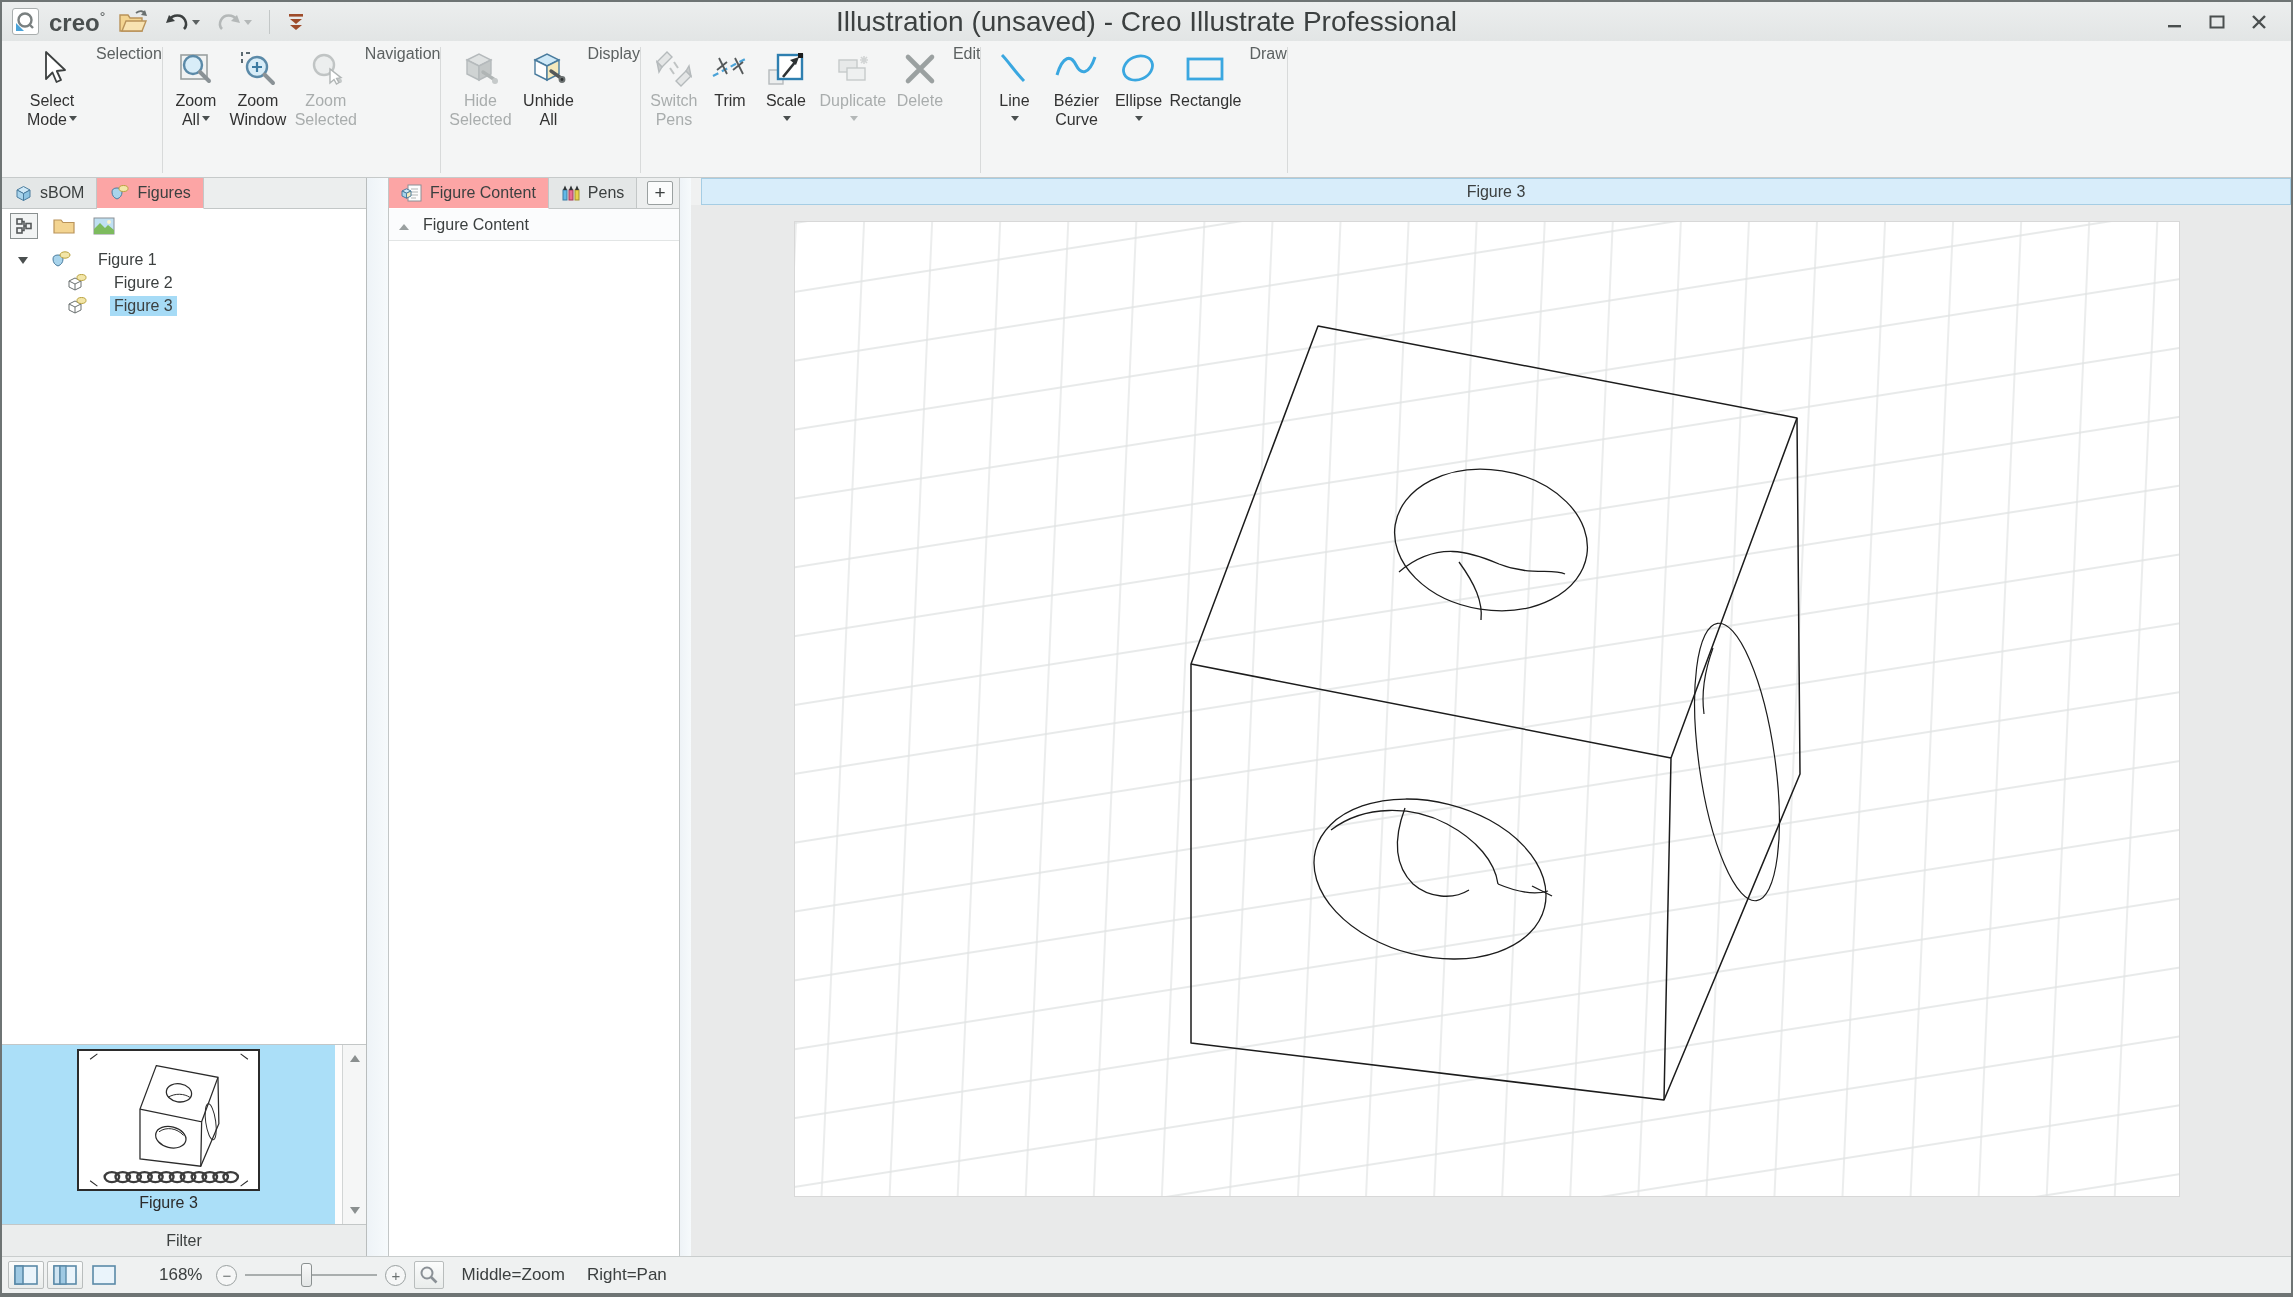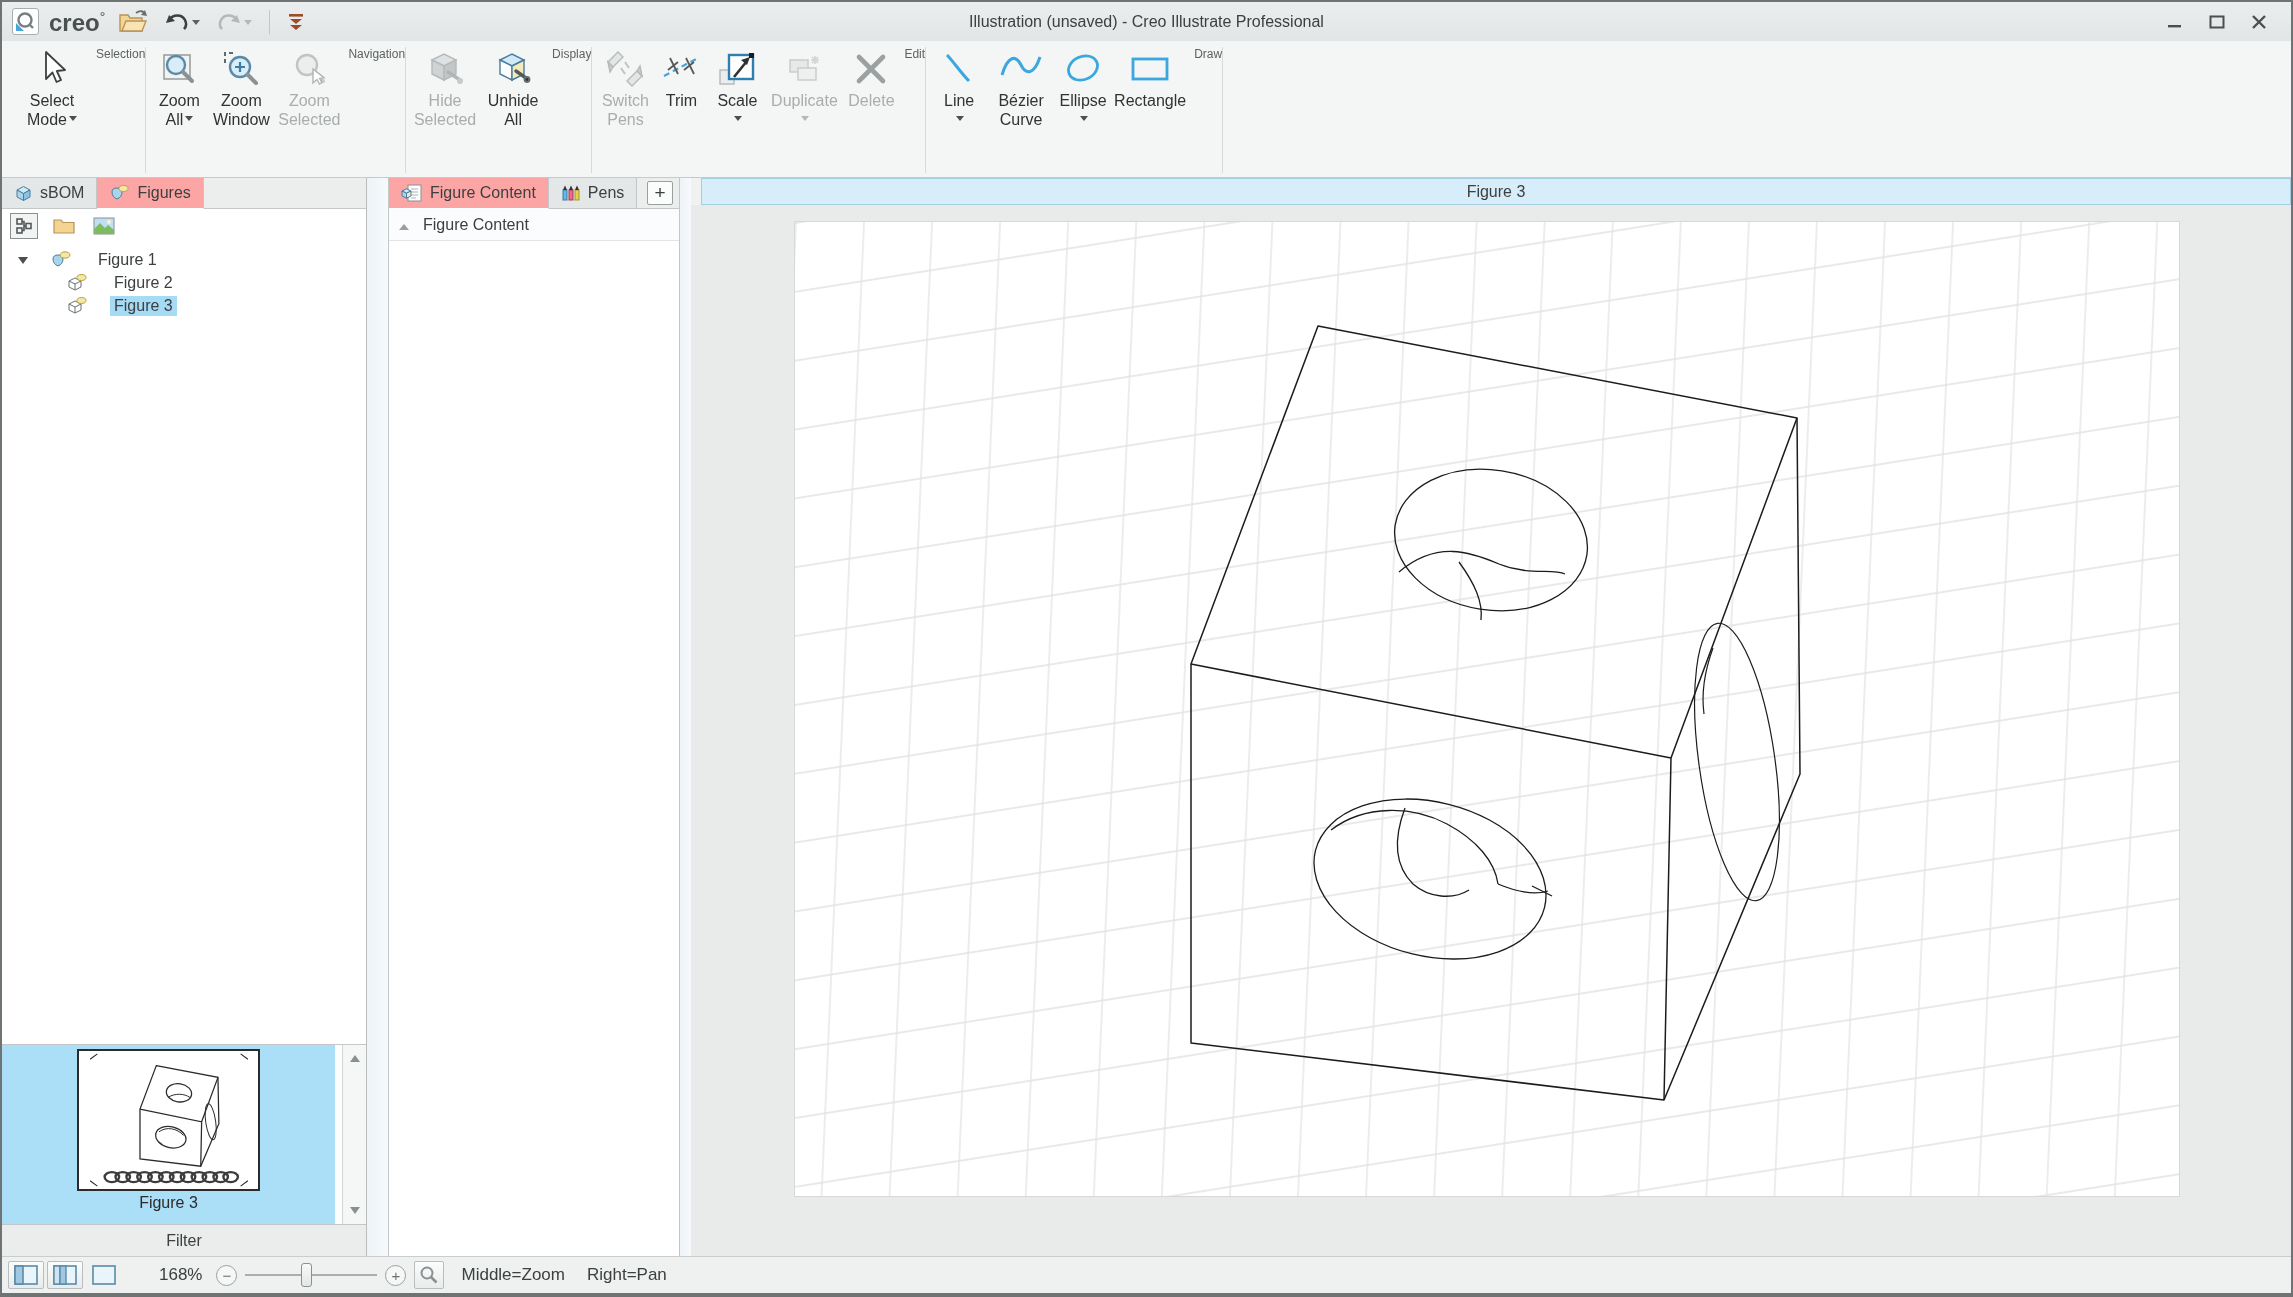--- a/index.html
+++ b/index.html
@@ -9,35 +9,35 @@
   
   .titlebar{height:39px;background:linear-gradient(#eceeee,#e2e5e5);position:relative;display:flex;align-items:center;padding:4px 10px;flex:0 0 auto;}
   .qat{display:flex;align-items:center;gap:10px;z-index:2;}
   .appicon{width:27px;height:27px;background:#fff;border:1px solid #a9aeae;border-radius:3px;position:relative;display:flex;align-items:center;justify-content:center;}
   .logo-text{font-size:24px;font-weight:bold;color:#4a4f4f;letter-spacing:0;line-height:1;}
   .logo-mark{font-size:14px;color:#4a4f4f;vertical-align:9px;}
   .qbtn{display:flex;align-items:center;gap:2px;padding:2px 3px;border-radius:2px;}
   .caret{display:inline-block;width:0;height:0;border:4px solid transparent;border-top:5px solid #5c6161;margin-top:5px;}
   .caret.dis{border-top-color:#b4b8b8;}
   .qsep{width:1px;height:24px;background:#c3c7c7;margin:0 4px;}
-  .title-center{position:absolute;left:0;right:0;top:0;height:39px;display:flex;align-items:center;justify-content:center;font-size:16px;color:#3c4040;}
+  .title-center{position:absolute;left:0;right:0;top:0;height:39px;display:flex;align-items:center;justify-content:center;font-size:28px;color:#3c4040;}
   .wincontrols{margin-left:auto;display:flex;align-items:center;gap:26px;padding-right:14px;z-index:2;}
 
   
   .tabrow{height:32px;background:#3a4141;display:flex;align-items:stretch;flex:0 0 auto;position:relative;}
   .rtab{padding:0 30px;display:flex;align-items:center;font-size:20px;color:#f2f4f4;}
   .rtab.file{background:linear-gradient(#67be3f,#3ea022);color:#fff;margin-left:6px;}
   .rtab.active{background:#f6f8f8;color:#3f9c35;}
   .tabrow-icons{margin-left:auto;display:flex;align-items:center;gap:24px;padding-right:16px;}
 
   
   .ribbon{height:137px;background:#f4f5f5;border-bottom:1px solid #c6caca;display:flex;align-items:stretch;padding:2px 0 0 6px;flex:0 0 auto;}
   .rgroup{display:flex;}
   .rbtns{display:flex;align-items:flex-start;height:106px;padding:2px 6px 0 6px;gap:2px;}
-  .glabel{height:26px;text-align:left;font-size:12px;color:#5c6161;line-height:22px;}
+  .glabel{height:26px;text-align:left;font-size:16px;color:#5c6161;line-height:22px;}
   .rsep{width:1px;background:#d8dada;margin:4px 0;}
   .rbtn{display:flex;flex-direction:column;align-items:center;width:66px;padding-top:2px;}
   .rbtn.wide{width:76px;}
   .rbtn.narrow{width:54px;}
   .ricon{height:44px;display:flex;align-items:center;justify-content:center;}
   .rlabel{font-size:16px;line-height:19px;color:#323232;text-align:center;}
   .rbtn.disabled .rlabel{color:#a9adad;}
   .rlabel .caret{border-top-color:#4a4f4f;margin-left:2px;}
   .rbtn.disabled .rlabel .caret{border-top-color:#b4b8b8;}
 

